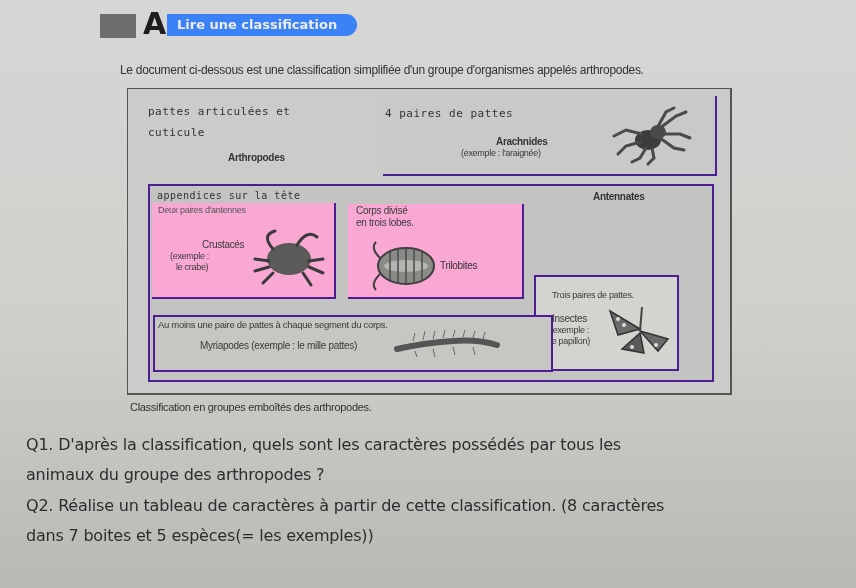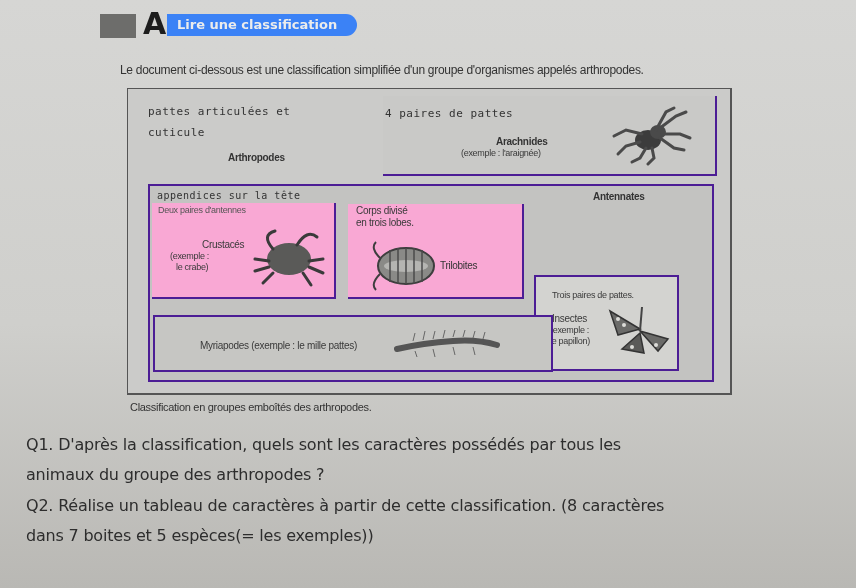--- a/index.html
+++ b/index.html
@@ -134,20 +134,21 @@
           <circle cx="14" cy="14" r="2"></circle>
           <circle cx="20" cy="20" r="2"></circle>
           <circle cx="52" cy="40" r="2"></circle>
           <circle cx="28" cy="42" r="2"></circle>
         </g>
     </svg>
   </div>
 </div>
 
 <div class="box myria">
+  <div class="abs small" style="left:3px;top:2px;font-size:9.5px;">Au moins une paire de pattes à chaque segment du corps.</div>
   <div class="abs small" style="left:45px;top:23px;">Myriapodes (exemple : le mille pattes)</div>
   <div class="abs" style="left:238px;top:12px;">
     <svg width="110" height="30" viewBox="0 0 110 30">
       <path d="M4 20 Q30 14 60 12 Q84 10 104 16" stroke="#555" stroke-width="6" fill="none" stroke-linecap="round"></path>
       <g stroke="#666" stroke-width="1">
         <line x1="20" y1="12" x2="22" y2="4"></line>
           <line x1="30" y1="11" x2="32" y2="2"></line>
           <line x1="40" y1="10" x2="42" y2="2"></line>
         <line x1="50" y1="9" x2="52" y2="1"></line>
           <line x1="60" y1="8" x2="62" y2="1"></line>

